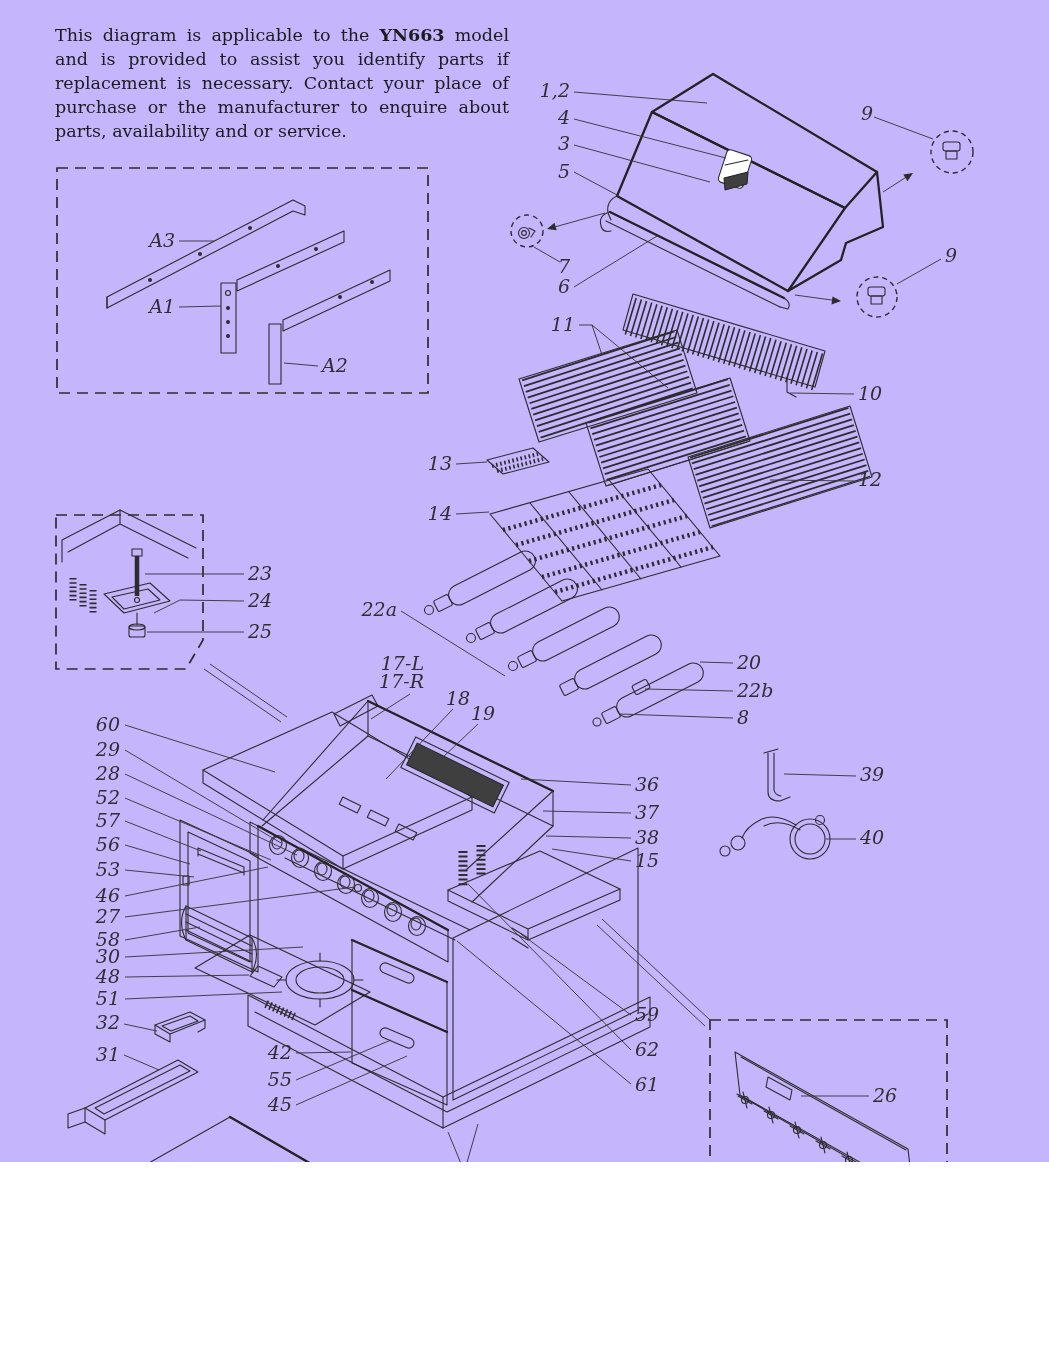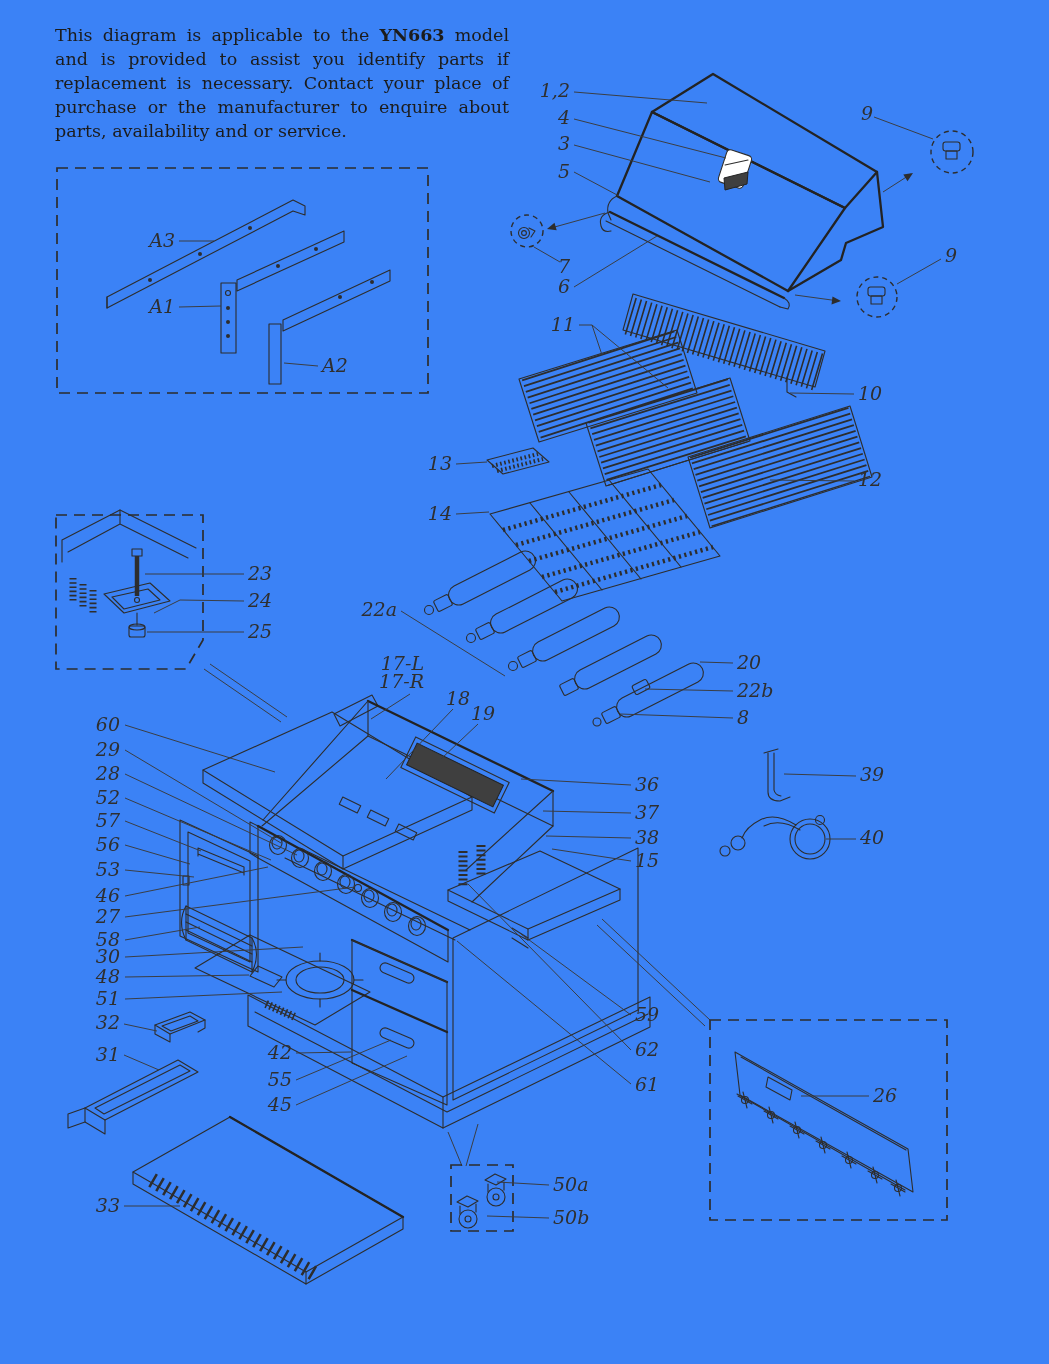--- a/index.html
+++ b/index.html
@@ -1,16 +1,16 @@
 <!DOCTYPE html>
 <html><head>
 <meta charset="utf-8">
 <style>
   html,body{margin:0;padding:0;background:#fff;}
-  .page{position:relative;width:1049px;height:1364px;background:#3b82f6;overflow:hidden;
+  .page{position:relative;width:1049px;height:1162px;background:#c4b5fd;overflow:hidden;
         font-family:"DejaVu Serif",serif;}
   .intro{position:absolute;left:55px;top:24px;width:454px;margin:0;
          font-size:17.5px;line-height:1.37;color:#1c1c1c;text-align:justify;}
   .intro b{font-weight:bold;}
   svg.diagram{position:absolute;left:0;top:0;}
   .ln{stroke:#2d2d2d;stroke-width:1.1;fill:none;stroke-linecap:round;stroke-linejoin:round;}
   .lnb{stroke:#232323;stroke-width:2.3;fill:none;stroke-linecap:round;stroke-linejoin:round;}
   .ld{stroke:#3a3a3a;stroke-width:.95;fill:none;}
   .dsh{stroke:#2d2d2d;stroke-width:1.7;fill:none;stroke-dasharray:11 7;}
   .dshc{stroke:#2d2d2d;stroke-width:1.4;fill:none;stroke-dasharray:5 4;}

